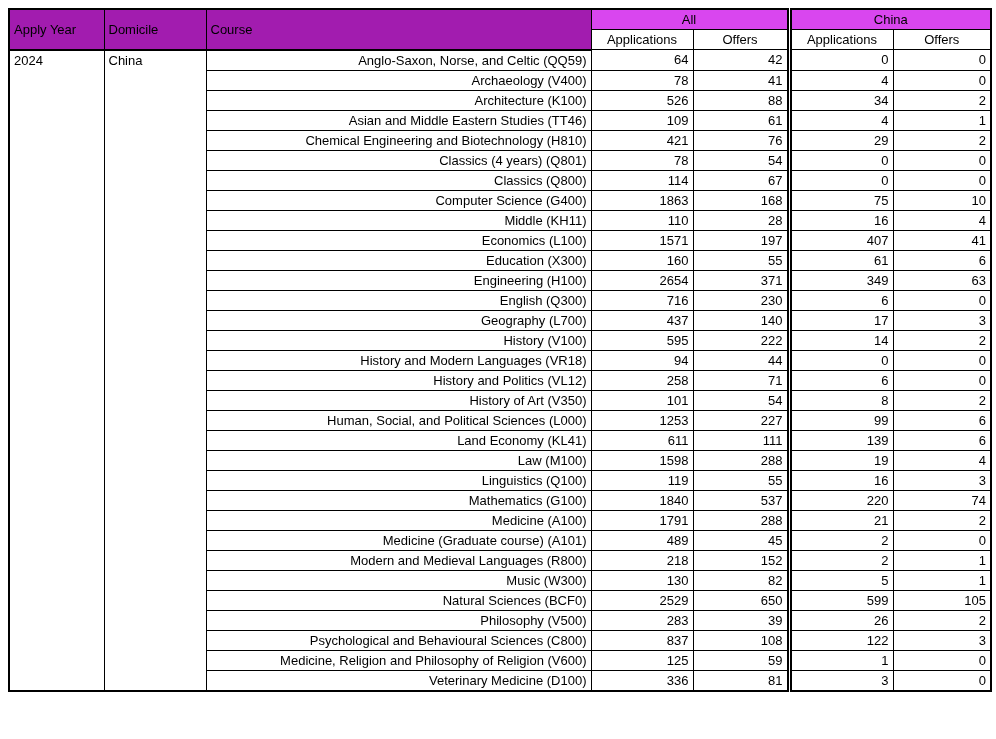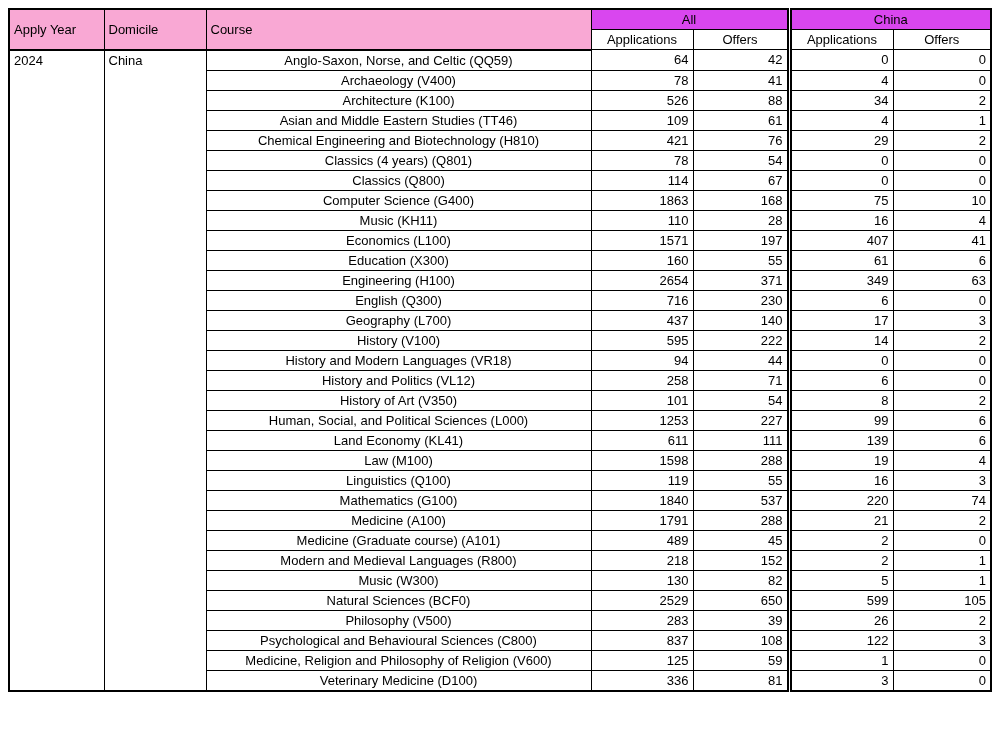--- a/index.html
+++ b/index.html
@@ -32,41 +32,41 @@
     font-weight: normal;
     white-space: nowrap;
     overflow: hidden;
   }
   .data-table thead th {
     height: 19px;
     padding: 0 4px;
     line-height: 19px;
   }
   .hdr-left {
-    background: #f9a8d4;
+    background: #a21caf;
     text-align: left;
     border-bottom: 2px solid #000000 !important;
   }
   .hdr-group {
     background: #d946ef;
     text-align: center;
   }
   .hdr-sub {
     background: #ffffff;
     text-align: center;
     border-bottom: 2px solid #000000;
   }
   .data-table tbody td {
     height: 19.4px;
     padding: 0 4px;
     line-height: 19px;
     background: #ffffff;
   }
   .num { text-align: right; }
-  .left { text-align: center; }
+  .left { text-align: right; }
   .merged {
     vertical-align: top;
     text-align: left;
     margin-left: 16px;
   }
   .dbl { border-left: 5px double #000000 !important; }
 </style>
 </head>
 <body>
 
@@ -149,21 +149,21 @@
           <td class="num">0</td>
         </tr>
         <tr>
           <td class="left">Computer Science (G400)</td>
           <td class="num">1863</td>
           <td class="num">168</td>
           <td class="num dbl">75</td>
           <td class="num">10</td>
         </tr>
         <tr>
-          <td class="left">Music (KH11)</td>
+          <td class="left">Middle (KH11)</td>
           <td class="num">110</td>
           <td class="num">28</td>
           <td class="num dbl">16</td>
           <td class="num">4</td>
         </tr>
         <tr>
           <td class="left">Economics (L100)</td>
           <td class="num">1571</td>
           <td class="num">197</td>
           <td class="num dbl">407</td>

